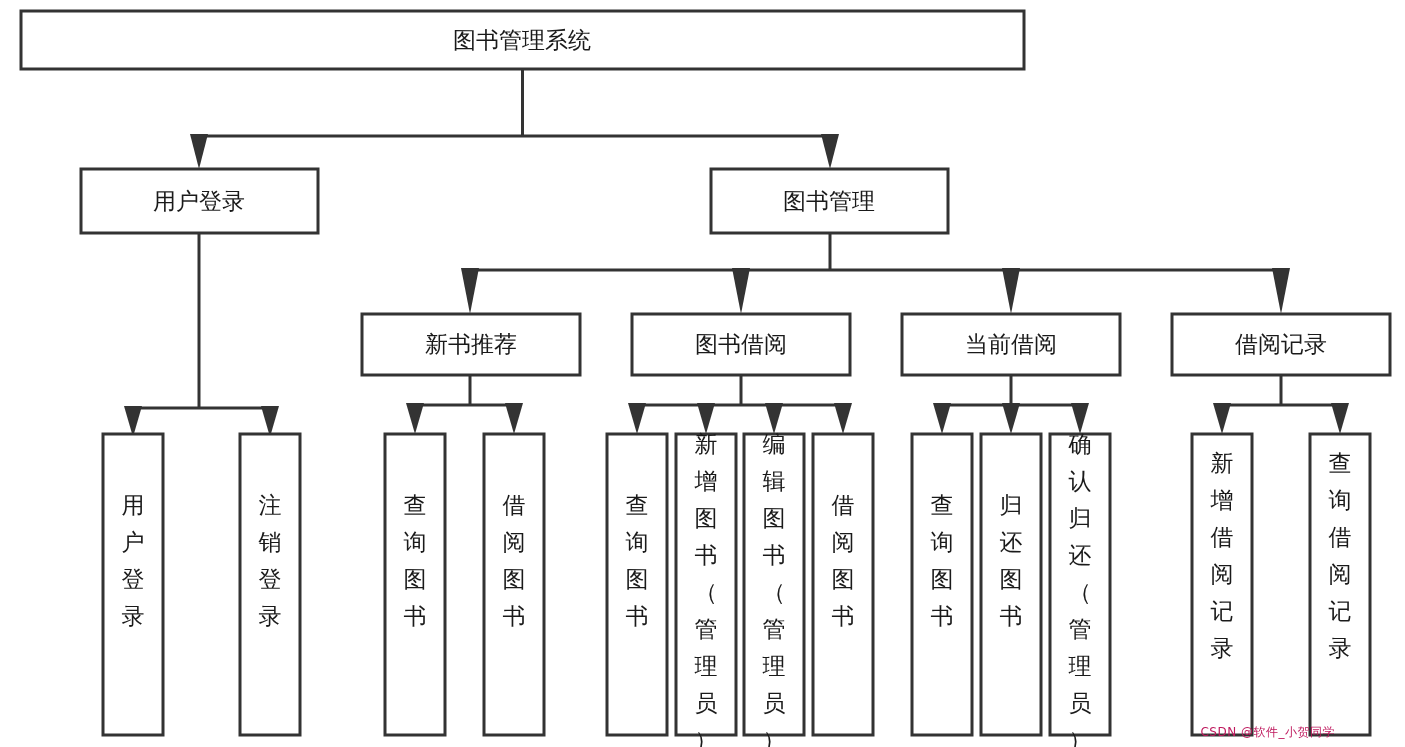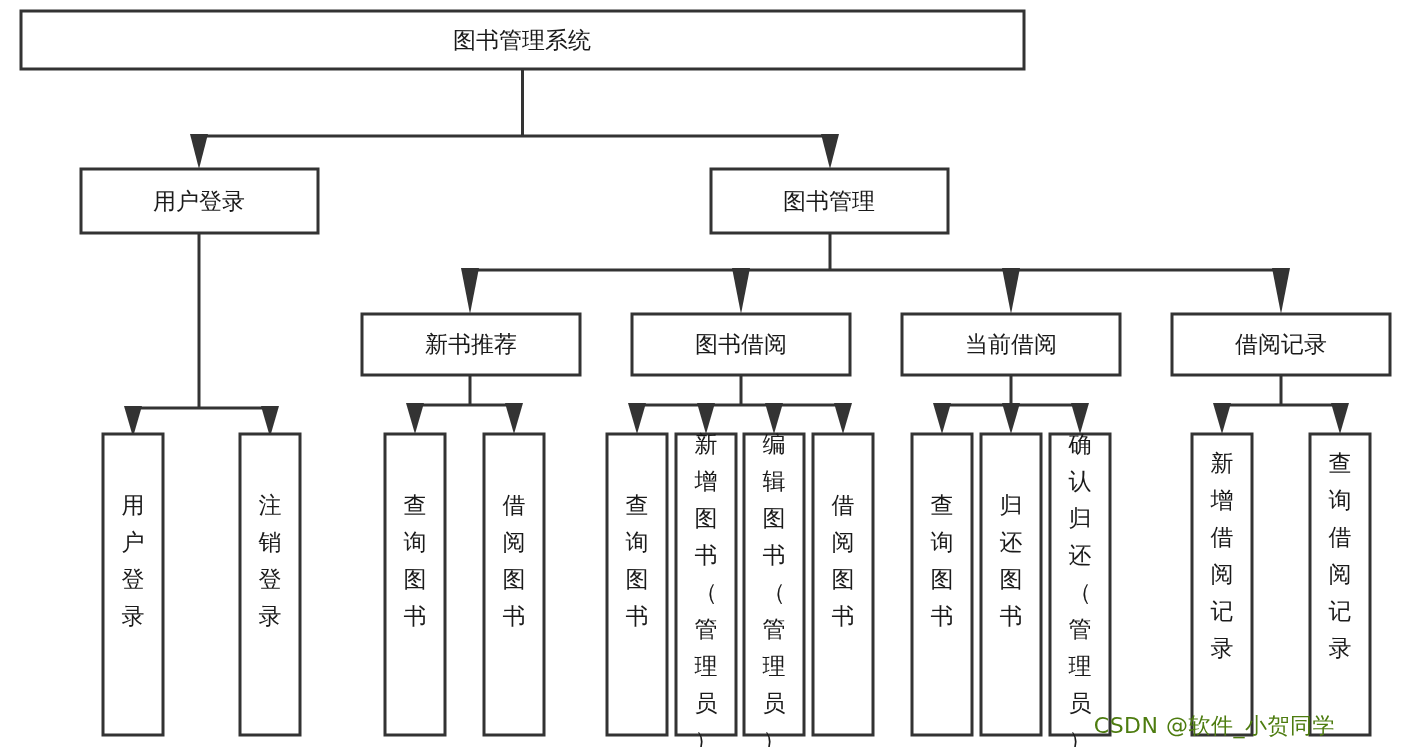--- a/index.html
+++ b/index.html
@@ -54,22 +54,22 @@
     font-family: "DejaVu Sans", "Liberation Sans", sans-serif;
     font-size: 23px;
     fill: #1a1a1a;
     text-anchor: middle;
   }
   .watermark {
     position: absolute;
     right: 10px;
     bottom: 6px;
     font-family: "DejaVu Sans", "Liberation Sans", sans-serif;
-    font-size: 22px;
-    color: #4d7c0f;
+    font-size: 12px;
+    color: #be185d;
     white-space: nowrap;
     letter-spacing: 0.5px;
     user-select: none;
   }
 </style>
 </head>
 <body>
 
 <div id="diagram-root">
 

